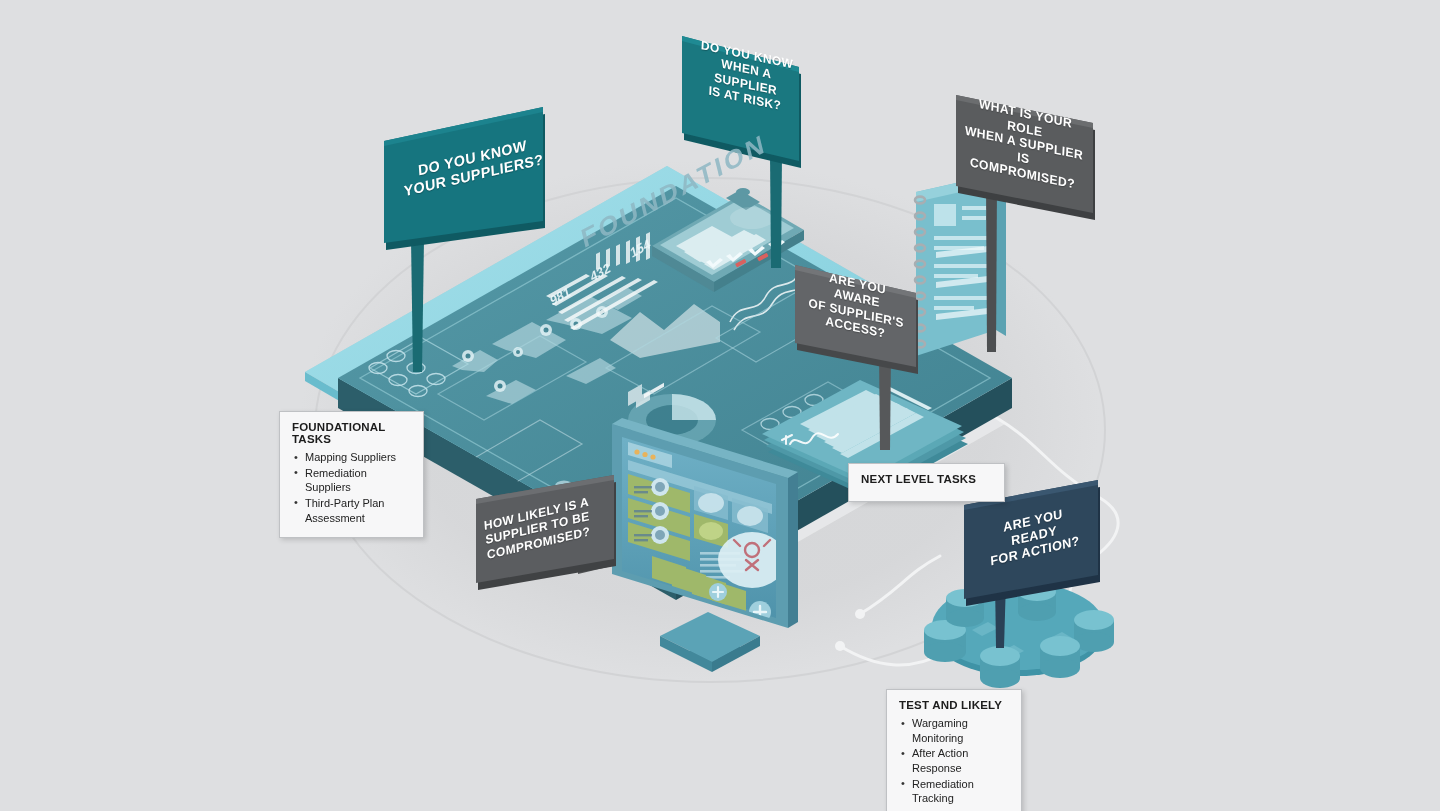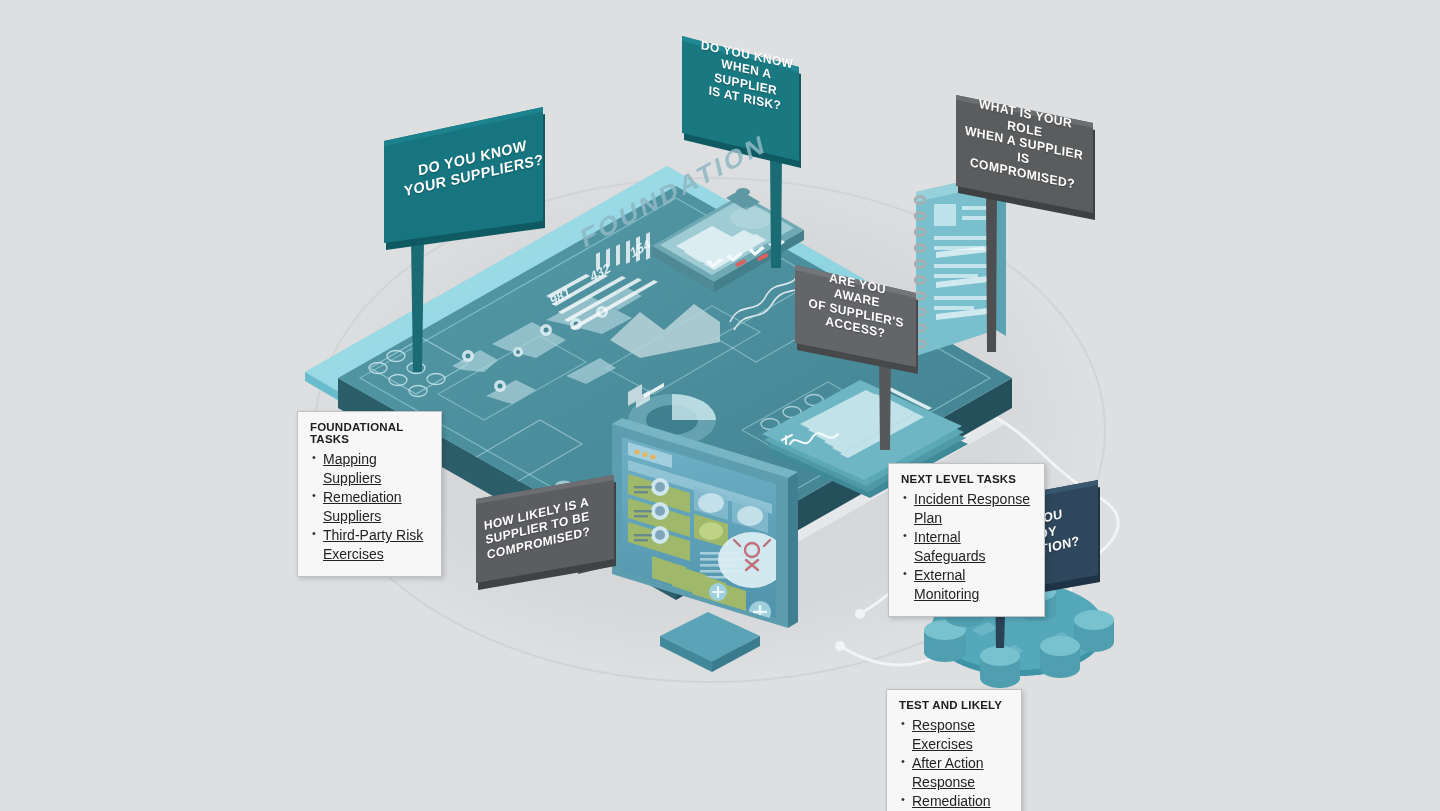--- a/index.html
+++ b/index.html
@@ -27,30 +27,30 @@
     padding:9px 12px 11px 12px;
     z-index:60;
   }
   .info-card .card-title {
     font-size:11.5px; font-weight:bold; color:#1c1c1c;
     letter-spacing:0.2px; margin-bottom:5px;
     font-family:"Liberation Sans", sans-serif;
   }
   .info-card ul { list-style:none; }
   .info-card li {
-    font-size:14px; color:#222; line-height:1.33;
-    padding-left:13px; position:relative; margin-bottom:1px;text-decoration:underline;
+    font-size:11px; color:#222; line-height:1.33;
+    padding-left:13px; position:relative; margin-bottom:1px;
   }
   .info-card li:before {
     content:"\2022"; position:absolute; left:2px; top:-0.5px;
     font-size:11px; color:#333;
   }
 
-  #card-foundational { left:297px; top:411px;  width:145px; }
-  #card-nextlevel    { left:888px; top:463px;  width:157px; }
+  #card-foundational { left:279px; top:411px;  width:145px; }
+  #card-nextlevel    { left:848px; top:463px;  width:157px; }
   #card-test         { left:886px; top:689px;  width:136px; }
 
   
   .sign-text {
     position:absolute; z-index:55;
     color:#ffffff; font-weight:bold;
     font-family:"Liberation Sans", sans-serif;
     text-align:center; line-height:1.18;
     white-space:pre-line;
     text-shadow:0 1px 1px rgba(0,0,0,0.25);
@@ -552,36 +552,31 @@
 COMPROMISED?</div>
 
   <div id="sgn-ready" class="sign-text tilt-a">ARE YOU READY
 FOR ACTION?</div>
 
   <div class="info-card" id="card-foundational">
     <div class="card-title">FOUNDATIONAL TASKS</div>
     <ul>
       <li><span>Mapping Suppliers</span></li>
       <li><span>Remediation Suppliers</span></li>
-      <li><span>Third-Party Risk Exercises</span></li>
+      <li><span>Third-Party Plan Assessment</span></li>
     </ul>
   </div>
 
   <div class="info-card" id="card-nextlevel">
     <div class="card-title">NEXT LEVEL TASKS</div>
-    <ul>
-      <li><span>Incident Response Plan</span></li>
-      <li><span>Internal Safeguards</span></li>
-      <li><span>External Monitoring</span></li>
-    </ul>
   </div>
 
   <div class="info-card" id="card-test">
     <div class="card-title">TEST AND LIKELY</div>
     <ul>
-      <li><span>Response Exercises</span></li>
+      <li><span>Wargaming Monitoring</span></li>
       <li><span>After Action Response</span></li>
       <li><span>Remediation Tracking</span></li>
 
     </ul>
   </div>
 
 </div>
 
 </body></html>

